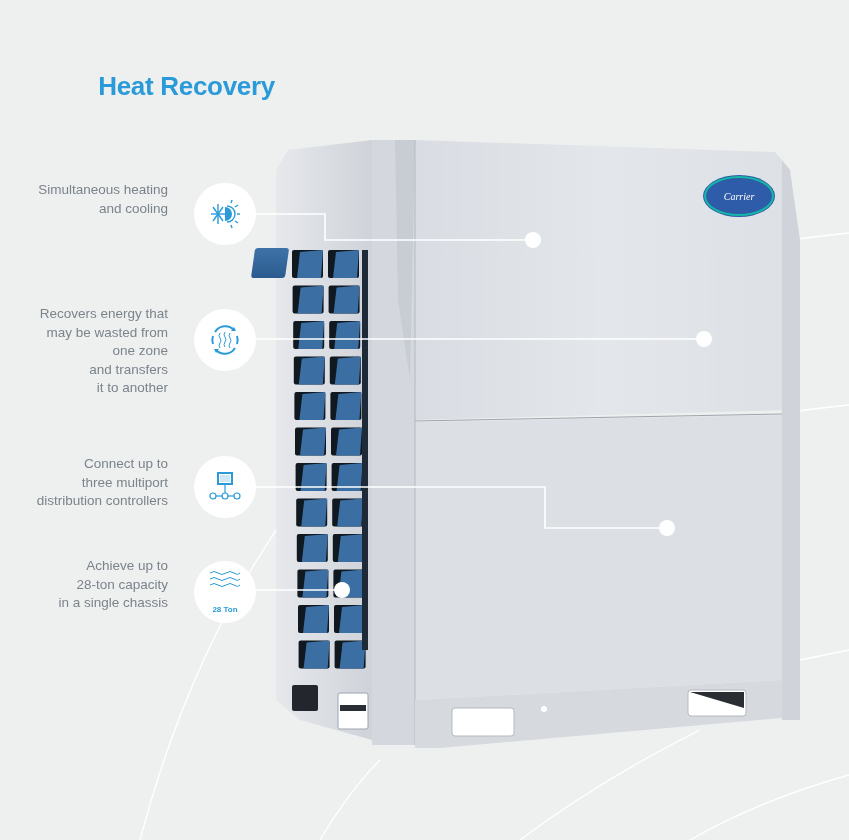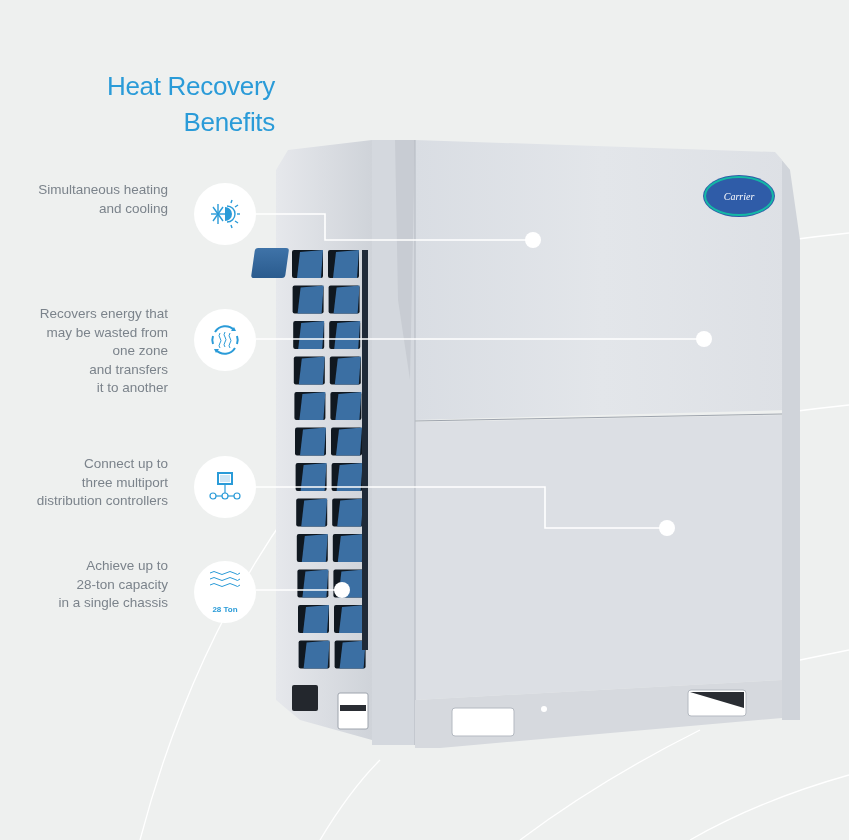--- a/index.html
+++ b/index.html
@@ -1,18 +1,18 @@
 <!DOCTYPE html>
 <html><head>
 <meta charset="utf-8">
 <style>
   html,body{margin:0;padding:0;}
   body{width:849px;height:840px;background:#eef0ef;position:relative;overflow:hidden;font-family:"Liberation Sans",sans-serif;}
   .bg-arcs{position:absolute;left:0;top:0;width:849px;height:840px;}
-  .title{position:absolute;right:574px;top:68px;text-align:right;color:#2a9bd8;font-weight:normal;font-size:26px;line-height:36px;letter-spacing:-0.3px;}
+  .title{position:absolute;right:574px;top:68px;text-align:right;color:#2a9bd8;font-weight:bold;font-size:26px;line-height:36px;letter-spacing:-0.3px;}
   .title span{display:block;white-space:nowrap;}
   .feature-text{position:absolute;right:681px;text-align:right;color:#7b838b;font-size:13.5px;line-height:18.5px;width:200px;}
   .feature-text span{display:block;white-space:nowrap;}
   .icon-circle{position:absolute;width:62px;height:62px;border-radius:50%;background:#ffffff;display:flex;align-items:center;justify-content:center;flex-direction:column;}
   .ton-label{color:#2a9bd8;font-size:8px;font-weight:bold;margin-top:17px;}
   .unit{position:absolute;left:0;top:0;width:849px;height:840px;}
   .overlay{position:absolute;left:0;top:0;width:849px;height:840px;pointer-events:none;}
   .logo{position:absolute;left:704px;top:176px;width:66px;height:36px;border-radius:50%;background:#2f5ca8;border:2px solid #14b8a6;box-shadow:0 0 0 1px #2f5ca8;display:flex;align-items:center;justify-content:center;color:#ffffff;font-family:"Liberation Serif",serif;font-style:italic;font-size:10px;}
 </style>
 </head>
@@ -141,21 +141,20 @@
   <g fill="#ffffff">
     <circle cx="533" cy="240" r="8"></circle>
     <circle cx="704" cy="339" r="8"></circle>
     <circle cx="667" cy="528" r="8"></circle>
     <circle cx="342" cy="590" r="8"></circle>
   </g>
 </svg>
 
 <div class="title">
   <span>Heat Recovery</span>
-  <span>Benefits</span>
 </div>
 
 <div class="feature-text" style="top:181px;">
   <span>Simultaneous heating</span>
   <span>and cooling</span>
 </div>
 <div class="icon-circle" style="left:194px;top:183px;">
   <svg width="36" height="36" viewBox="0 0 36 36">
     <g stroke="#2a9bd8" stroke-width="1.4" fill="none">
       <line x1="4" y1="18" x2="18" y2="18"></line>

